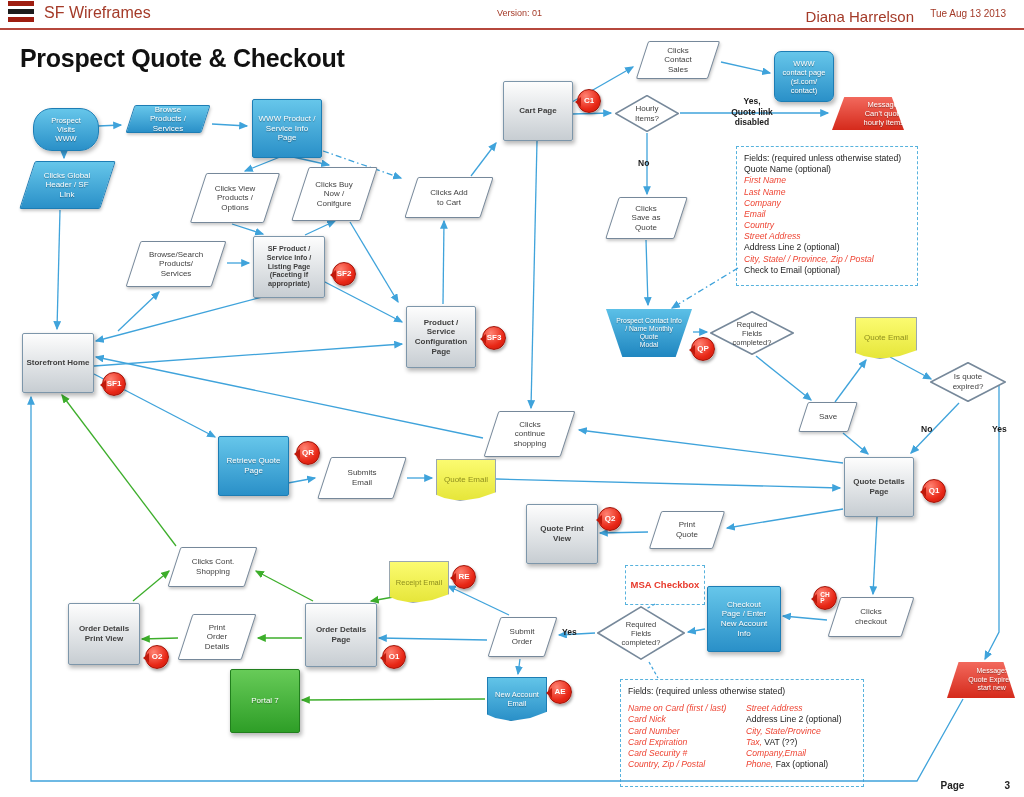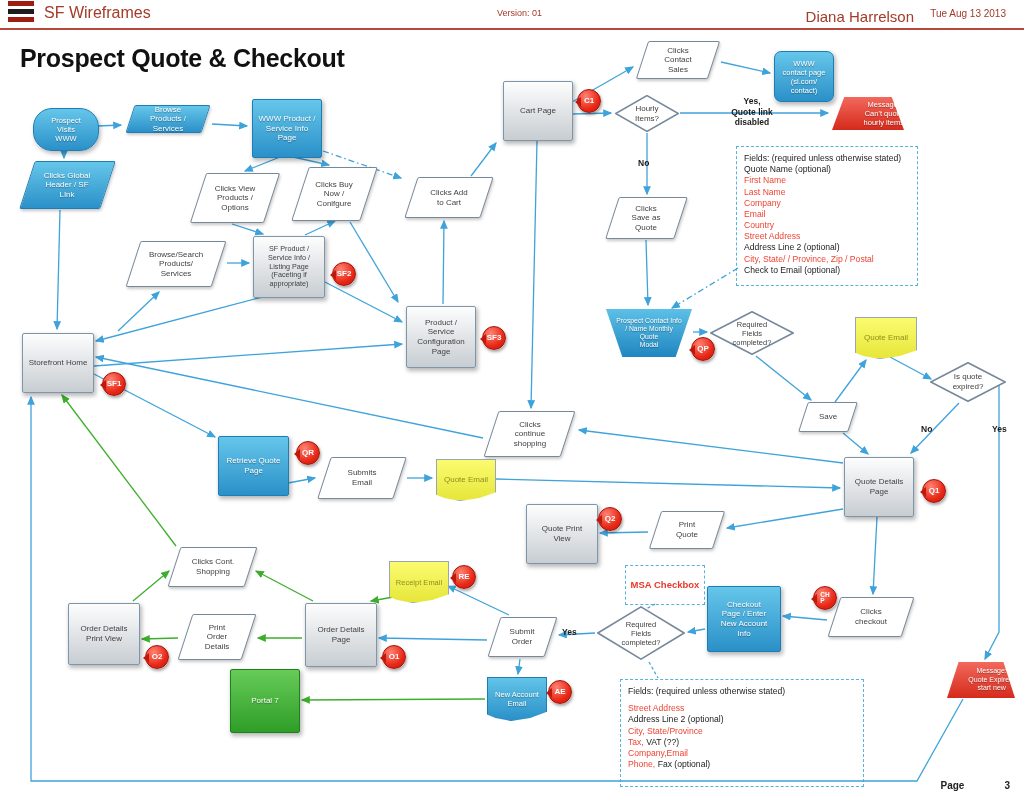--- a/index.html
+++ b/index.html
@@ -14,21 +14,21 @@
   .version{position:absolute;left:497px;top:8px;font-size:9px;color:#a43a28;}
   .author{position:absolute;right:110px;top:8px;font-size:15px;color:#a43a28;}
   .hdate{position:absolute;right:18px;top:8px;font-size:10px;color:#a43a28;}
   .pagetitle{position:absolute;left:20px;top:44px;font-size:25px;font-weight:bold;color:#111;letter-spacing:-.3px;}
   
   .node{position:absolute;display:flex;align-items:center;justify-content:center;text-align:center;}
   .lbl{position:relative;z-index:2;font-size:8px;line-height:1.2;white-space:pre-line;color:#3f3f3f;pointer-events:none;}
   .bluetxt .lbl{color:#fff;text-shadow:0 1px 1px rgba(0,0,0,.35);}
   
   .rect{border-radius:2px;box-shadow:1.5px 2.5px 4px rgba(0,0,0,.28);}
-  .rect.gray{background:linear-gradient(#fdfdfd,#c7cdd2);border:1.5px solid #7d96aa;}
+  .rect.gray{background:linear-gradient(#fdfdfd,#c7cdd2);border:1.5px solid #7d96aa;font-weight:bold;}
   .rect.blue{background:linear-gradient(#66c6ea,#2a90c8);border:1.5px solid #1d7db4;}
   .rect.green{background:linear-gradient(#67cb58,#2e9e27);border:1.5px solid #217f1d;}
   .rect.round{border-radius:7px;}
   .stadium{border-radius:19px;background:linear-gradient(#66c6ea,#2a90c8);border:1.5px solid #1d7db4;box-shadow:1.5px 2.5px 4px rgba(0,0,0,.28);}
   
   .para .pbg{position:absolute;left:7%;right:7%;top:0;bottom:0;transform:skewX(-18deg);
              background:#fff;border:1.5px solid #76889a;border-radius:2px;box-shadow:1.5px 2px 3px rgba(0,0,0,.22);}
   .para.blue .pbg{background:linear-gradient(#66c6ea,#2a90c8);border-color:#1d7db4;}
   
   .dsvg{position:absolute;left:0;top:0;width:100%;height:100%;}
@@ -41,21 +41,21 @@
   
   .note{clip-path:polygon(0 0,100% 0,100% 79%,72% 93%,40% 100%,14% 93%,0 85%);
         filter:drop-shadow(1.5px 2px 2px rgba(0,0,0,.3));border:1px solid #9aa7b0;}
   .note.yellow{background:linear-gradient(#fbfb70,#e6e63a);}
   .note.yellow .lbl{color:#8f8f1f;}
   .note.bluenote{background:linear-gradient(#62c4e8,#2a90c8);border-color:#1d7db4;}
   .note.bluenote .lbl{color:#fff;text-shadow:0 1px 1px rgba(0,0,0,.35);}
   
   .dashedbox{position:absolute;border:1.5px dashed #57b2dd;background:#fff;padding:6px 7px;font-size:8.6px;line-height:1.3;color:#222;}
   .dashedbox .line{white-space:nowrap;}
-  .fred{color:#ee4433;}
+  .fred{color:#ee4433;font-style:italic;}
   .msanote{position:absolute;border:1.5px dashed #57b2dd;background:#fff;display:flex;align-items:center;justify-content:center;}
   .msanote .lbl{color:#e8392b;font-size:9.5px;font-weight:bold;}
   
   .badge{position:absolute;width:22px;height:22px;border-radius:50%;z-index:5;
          background:radial-gradient(circle at 35% 28%,#ff8373,#e82716 62%,#c0190b);
          border:1px solid #a01308;color:#fff;font-size:8px;font-weight:bold;
          display:flex;align-items:center;justify-content:center;text-align:left;
          box-shadow:1px 2px 3px rgba(0,0,0,.35);white-space:pre-line;line-height:1;}
   .badge::before{content:"";position:absolute;left:-8px;top:7px;border:5px solid transparent;border-right:6px solid #c0190b;}
   
@@ -384,20 +384,28 @@
     <div class="line"><span class="fred">Street Address</span></div>
     <div class="line"><span>Address Line 2 (optional)</span></div>
     <div class="line"><span class="fred">City, State/ / Province, Zip / Postal</span></div>
     <div class="line"><span>Check to Email (optional)</span></div>
   </div>
 <div class="dashedbox" style="left:620px;top:679px;width:228px;height:94px">
   <div style="margin-bottom:6px">
       <div class="line"><span>Fields: (required unless otherwise stated)</span></div>
     </div>
   <div style="display:flex">
+    <div style="width:118px">
+        <div class="line"><span class="fred">Name on Card (first / last)</span></div>
+        <div class="line"><span class="fred">Card Nick</span></div>
+        <div class="line"><span class="fred">Card Number</span></div>
+        <div class="line"><span class="fred">Card Expiration</span></div>
+        <div class="line"><span class="fred">Card Security #</span></div>
+        <div class="line"><span class="fred">Country, Zip / Postal</span></div>
+      </div>
     <div>
         <div class="line"><span class="fred">Street Address</span></div>
         <div class="line"><span>Address Line 2 (optional)</span></div>
         <div class="line"><span class="fred">City, State/Province</span></div>
         <div class="line"><span class="fred">Tax,</span><span> VAT (??)</span></div>
         <div class="line"><span class="fred">Company,Email</span></div>
         <div class="line"><span class="fred">Phone,</span><span> Fax (optional)</span></div>
       </div>
   </div>
 </div>

